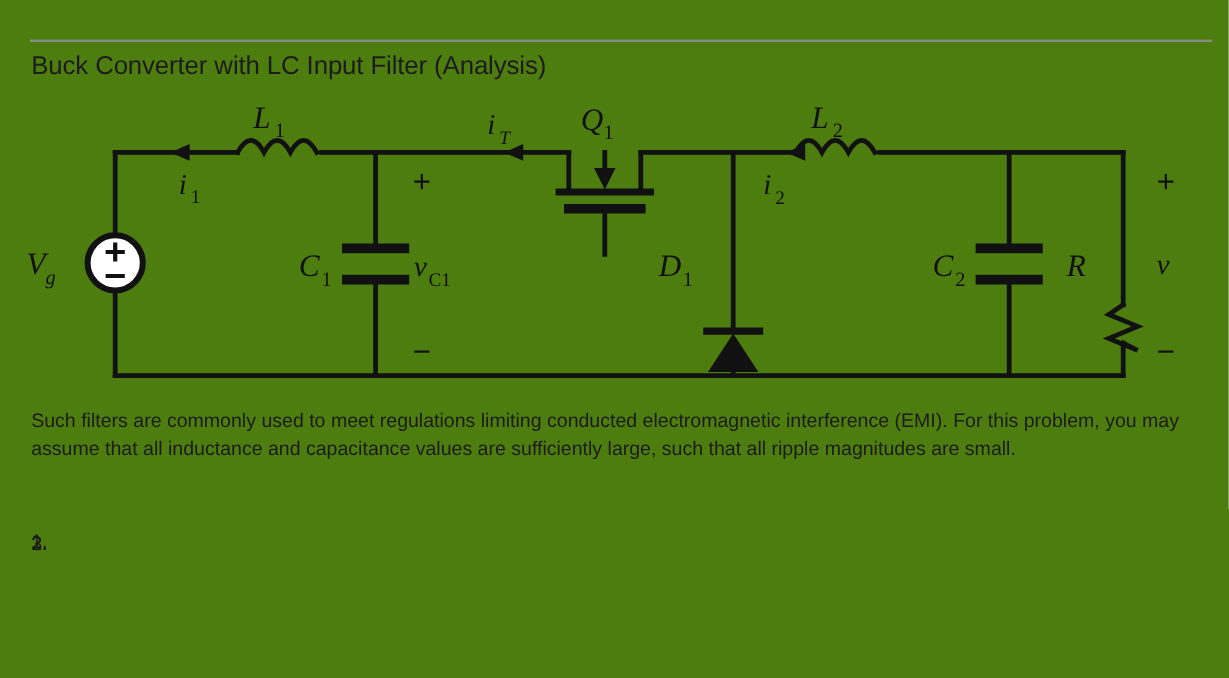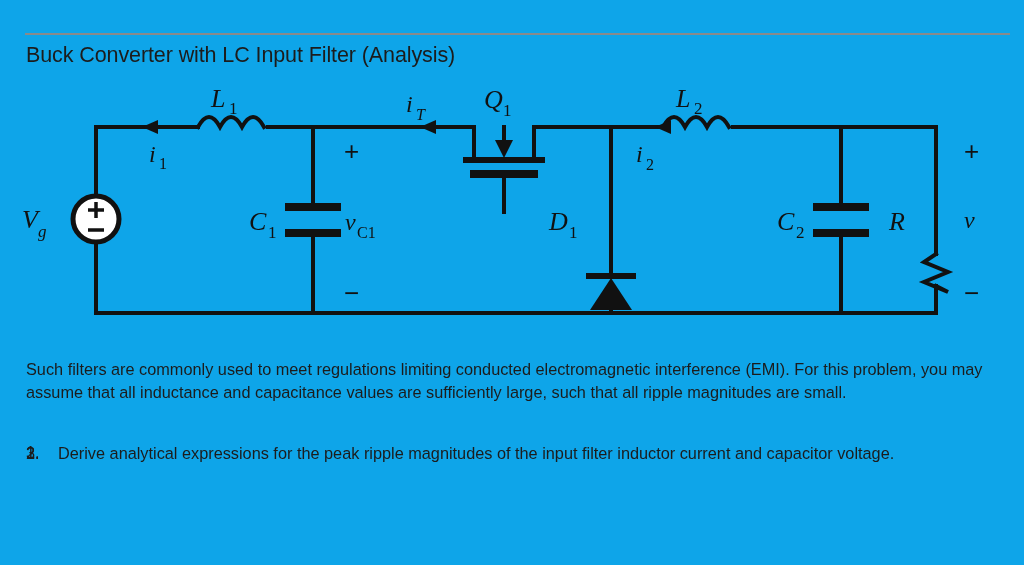--- a/index.html
+++ b/index.html
@@ -7,21 +7,21 @@
     margin: 0; padding: 0;
     width: 1024px; height: 565px;
     background: #ffffff;
     font-family: "Liberation Sans", sans-serif;
     color: #1a1a1a;
     overflow: hidden;
   }
   #page {
     position: relative;
     width: 1024px; height: 565px;
-    background: #0ea5e9;
+    background: #4d7c0f;
   }
   #top-rule {
     position: absolute;
     left: 25px; top: 33px;
     width: 985px; height: 2px;
     background: #8a8a8a;
   }
   #page-title {
     position: absolute;
     left: 26px; top: 43px;
@@ -38,21 +38,21 @@
   }
   #circuit-figure svg { display: block; }
   .body-text {
     position: absolute;
     left: 26px;
     width: 980px;
     font-size: 16.3px;
     line-height: 22.5px;
     color: #1c1c1c;
   }
-  #intro-paragraph { top: 340px; margin-top: 18px; }
+  #intro-paragraph { top: 340px; }
   #task-list {
     position: absolute;
     left: 26px; top: 441px;
     width: 985px;
     margin: 0; padding: 0;
     list-style: none;
     font-size: 16.3px;
     line-height: 22.5px;
     color: #1c1c1c;
   }
@@ -205,17 +205,16 @@
 
   <ol id="task-list">
     <li>
       <span class="num">1.</span>
     </li>
     <li>
       <span class="num">2.</span>
     </li>
     <li>
       <span class="num">3.</span>
-      <span>Derive analytical expressions for the peak ripple magnitudes of the input filter inductor current and capacitor voltage.</span>
     </li>
   </ol>
 
 </div>
 
 </body></html>

